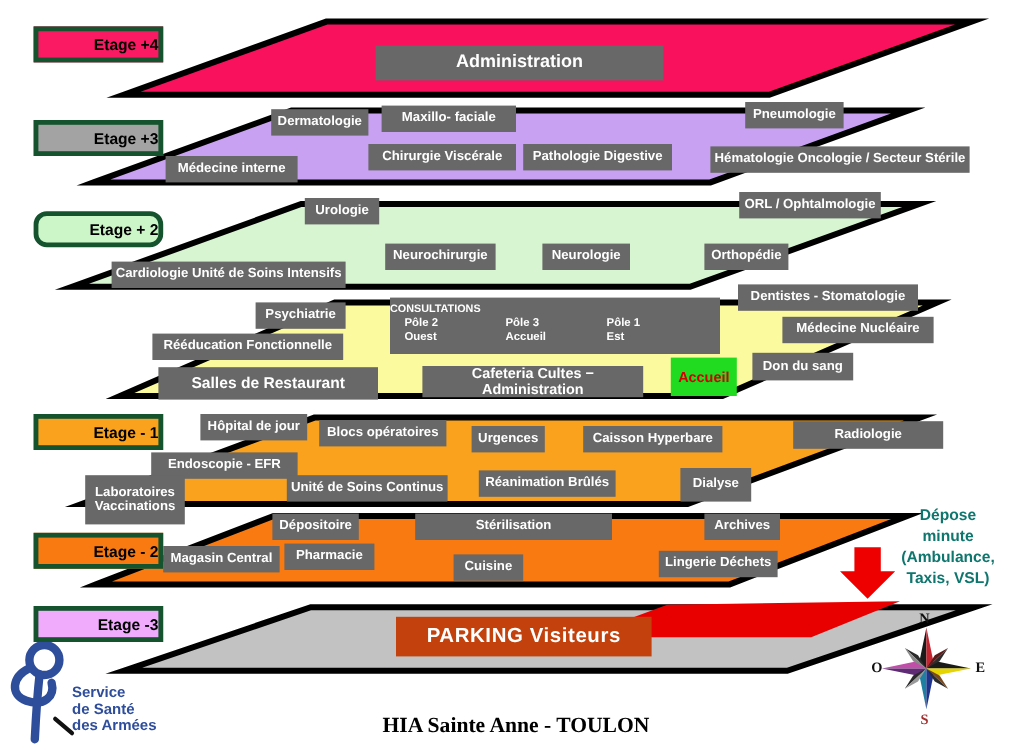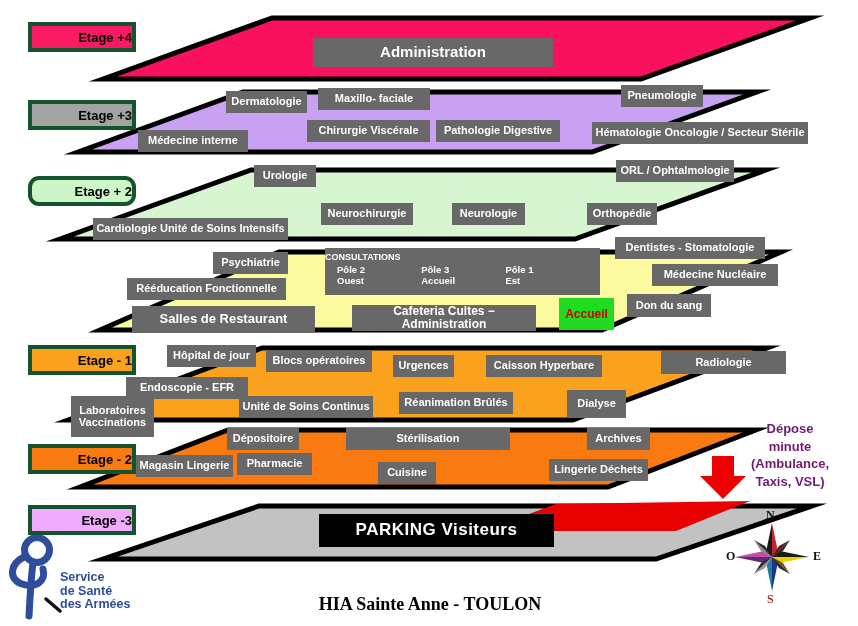--- a/index.html
+++ b/index.html
@@ -15,21 +15,21 @@
   .room.f12{font-size:12px;}
   .room.f15{font-size:15px;}
   .room.f17{font-size:17px;letter-spacing:.5px;}
   #consult{position:absolute;left:325px;top:248px;width:275px;height:47px;background:#686868;
            color:#fff;font-weight:bold;}
   #consult .ct{font-size:9px;text-align:left;padding-top:4px;}
   #consult .cols{display:flex;padding:2px 10px 0 12px;font-size:9.5px;line-height:11px;}
   #consult .col{width:33.3%;}
   #accueil{position:absolute;left:559px;top:298px;width:55px;height:32px;background:#21DB21;
            color:#CF0000;font-weight:bold;font-size:12px;display:flex;align-items:center;justify-content:center;}
-  #depose{position:absolute;left:738px;top:420px;width:104px;text-align:center;color:#701a75;
+  #depose{position:absolute;left:738px;top:420px;width:104px;text-align:center;color:#0f766e;
           font-weight:bold;font-size:13px;line-height:17.5px;}
   .cletter{position:absolute;font-family:"Liberation Serif",serif;font-weight:bold;font-size:12px;color:#111;}
   #title{position:absolute;left:250px;top:594px;width:360px;text-align:center;
          font-family:"Liberation Serif",serif;font-weight:bold;font-size:18px;color:#000;}
   #logotxt{position:absolute;left:60px;top:571px;color:#2E4D9B;font-weight:bold;font-size:12.5px;line-height:13.5px;}
 </style>
 </head>
 <body>
 
 <div id="stage">
@@ -143,26 +143,26 @@
   <div class="room" style="left:645px;top:351px;width:125px;height:23px;margin-left:16px;">Radiologie</div>
   <div class="room" style="left:126px;top:377px;width:122px;height:22px;">Endoscopie - EFR</div>
   <div class="room" style="left:71px;top:396px;width:83px;height:41px;">Laboratoires Vaccinations</div>
   <div class="room" style="left:239px;top:396px;width:134px;height:22px;">Unité de Soins Continus</div>
   <div class="room" style="left:399px;top:392px;width:114px;height:22px;">Réanimation Brûlés</div>
   <div class="room" style="left:567px;top:390px;width:59px;height:28px;">Dialyse</div>
 
   <div class="room" style="left:227px;top:428px;width:72px;height:22px;">Dépositoire</div>
   <div class="room" style="left:346px;top:428px;width:164px;height:22px;">Stérilisation</div>
   <div class="room" style="left:587px;top:428px;width:63px;height:22px;">Archives</div>
-  <div class="room" style="left:136px;top:455px;width:97px;height:22px;">Magasin Lingerie</div>
+  <div class="room" style="left:136px;top:455px;width:97px;height:22px;">Magasin Central</div>
   <div class="room" style="left:237px;top:453px;width:75px;height:22px;">Pharmacie</div>
   <div class="room" style="left:378px;top:462px;width:58px;height:22px;">Cuisine</div>
   <div class="room" style="left:549px;top:459px;width:99px;height:22px;">Lingerie Déchets</div>
 
-  <div class="room f17" style="left:319px;top:514px;width:235px;height:33px;background:#000000;">PARKING Visiteurs</div>
+  <div class="room f17" style="left:330px;top:514px;width:213px;height:33px;background:#c2410c;">PARKING Visiteurs</div>
 
   <div id="depose">
     <div>Dépose</div>
     <div>minute</div>
     <div>(Ambulance,</div>
     <div>Taxis, VSL)</div>
   </div>
 
   <span class="cletter" style="left:766px;top:508px;">N</span>
   <span class="cletter" style="left:813px;top:549px;">E</span>

